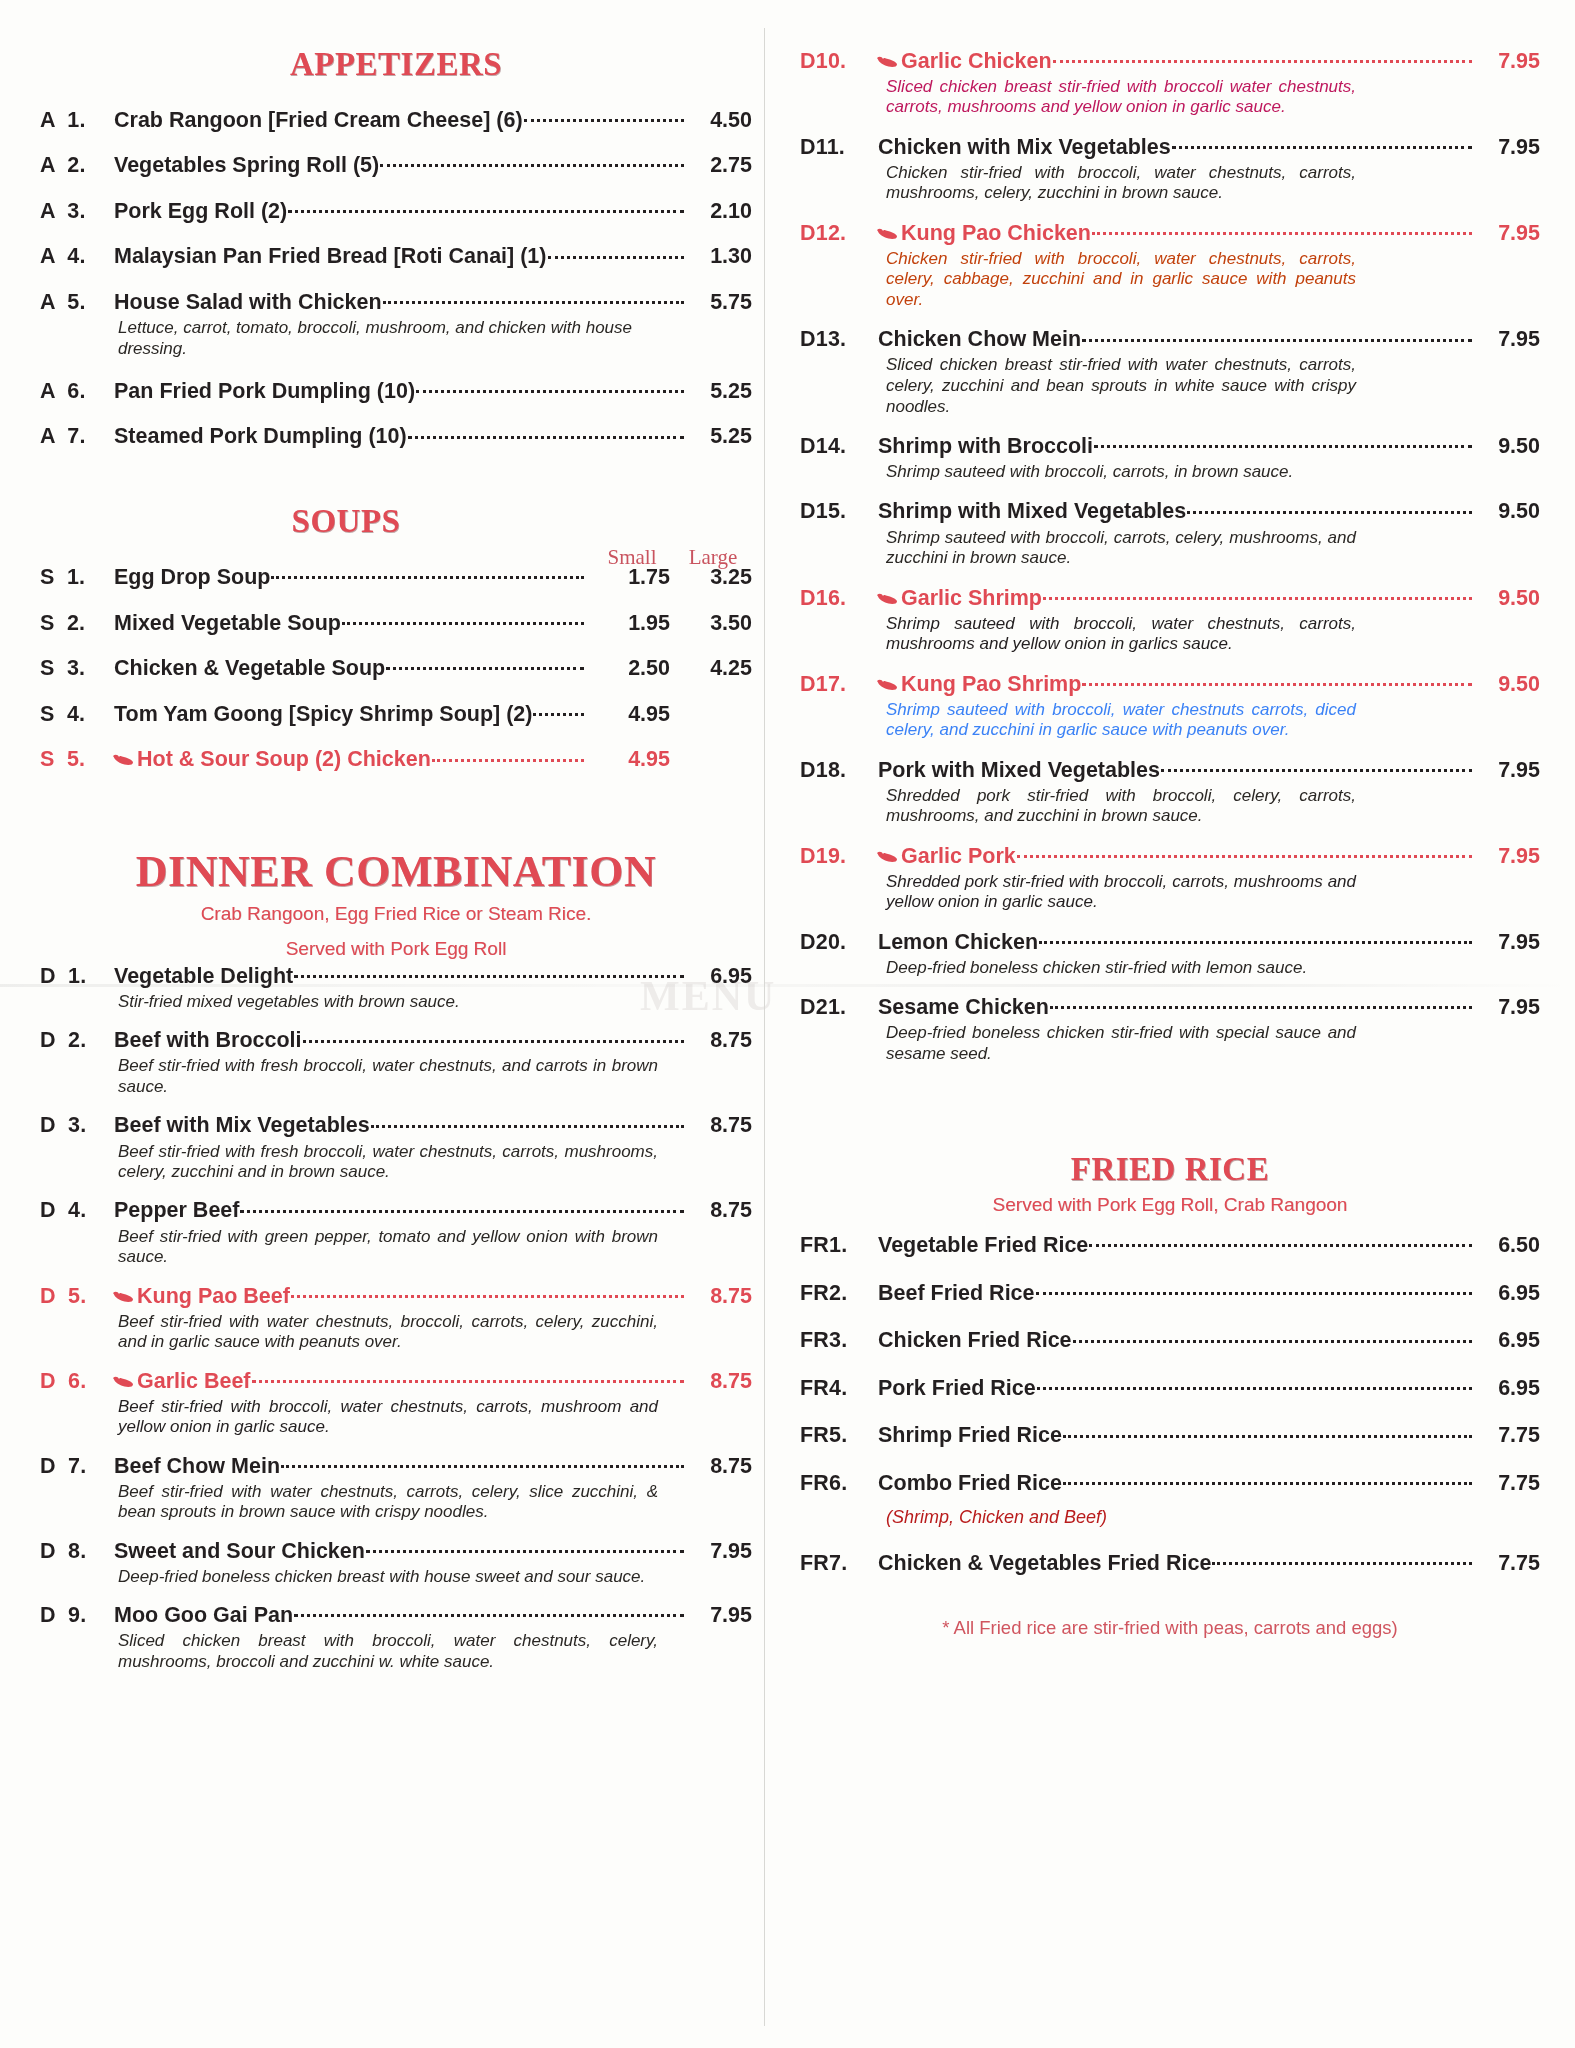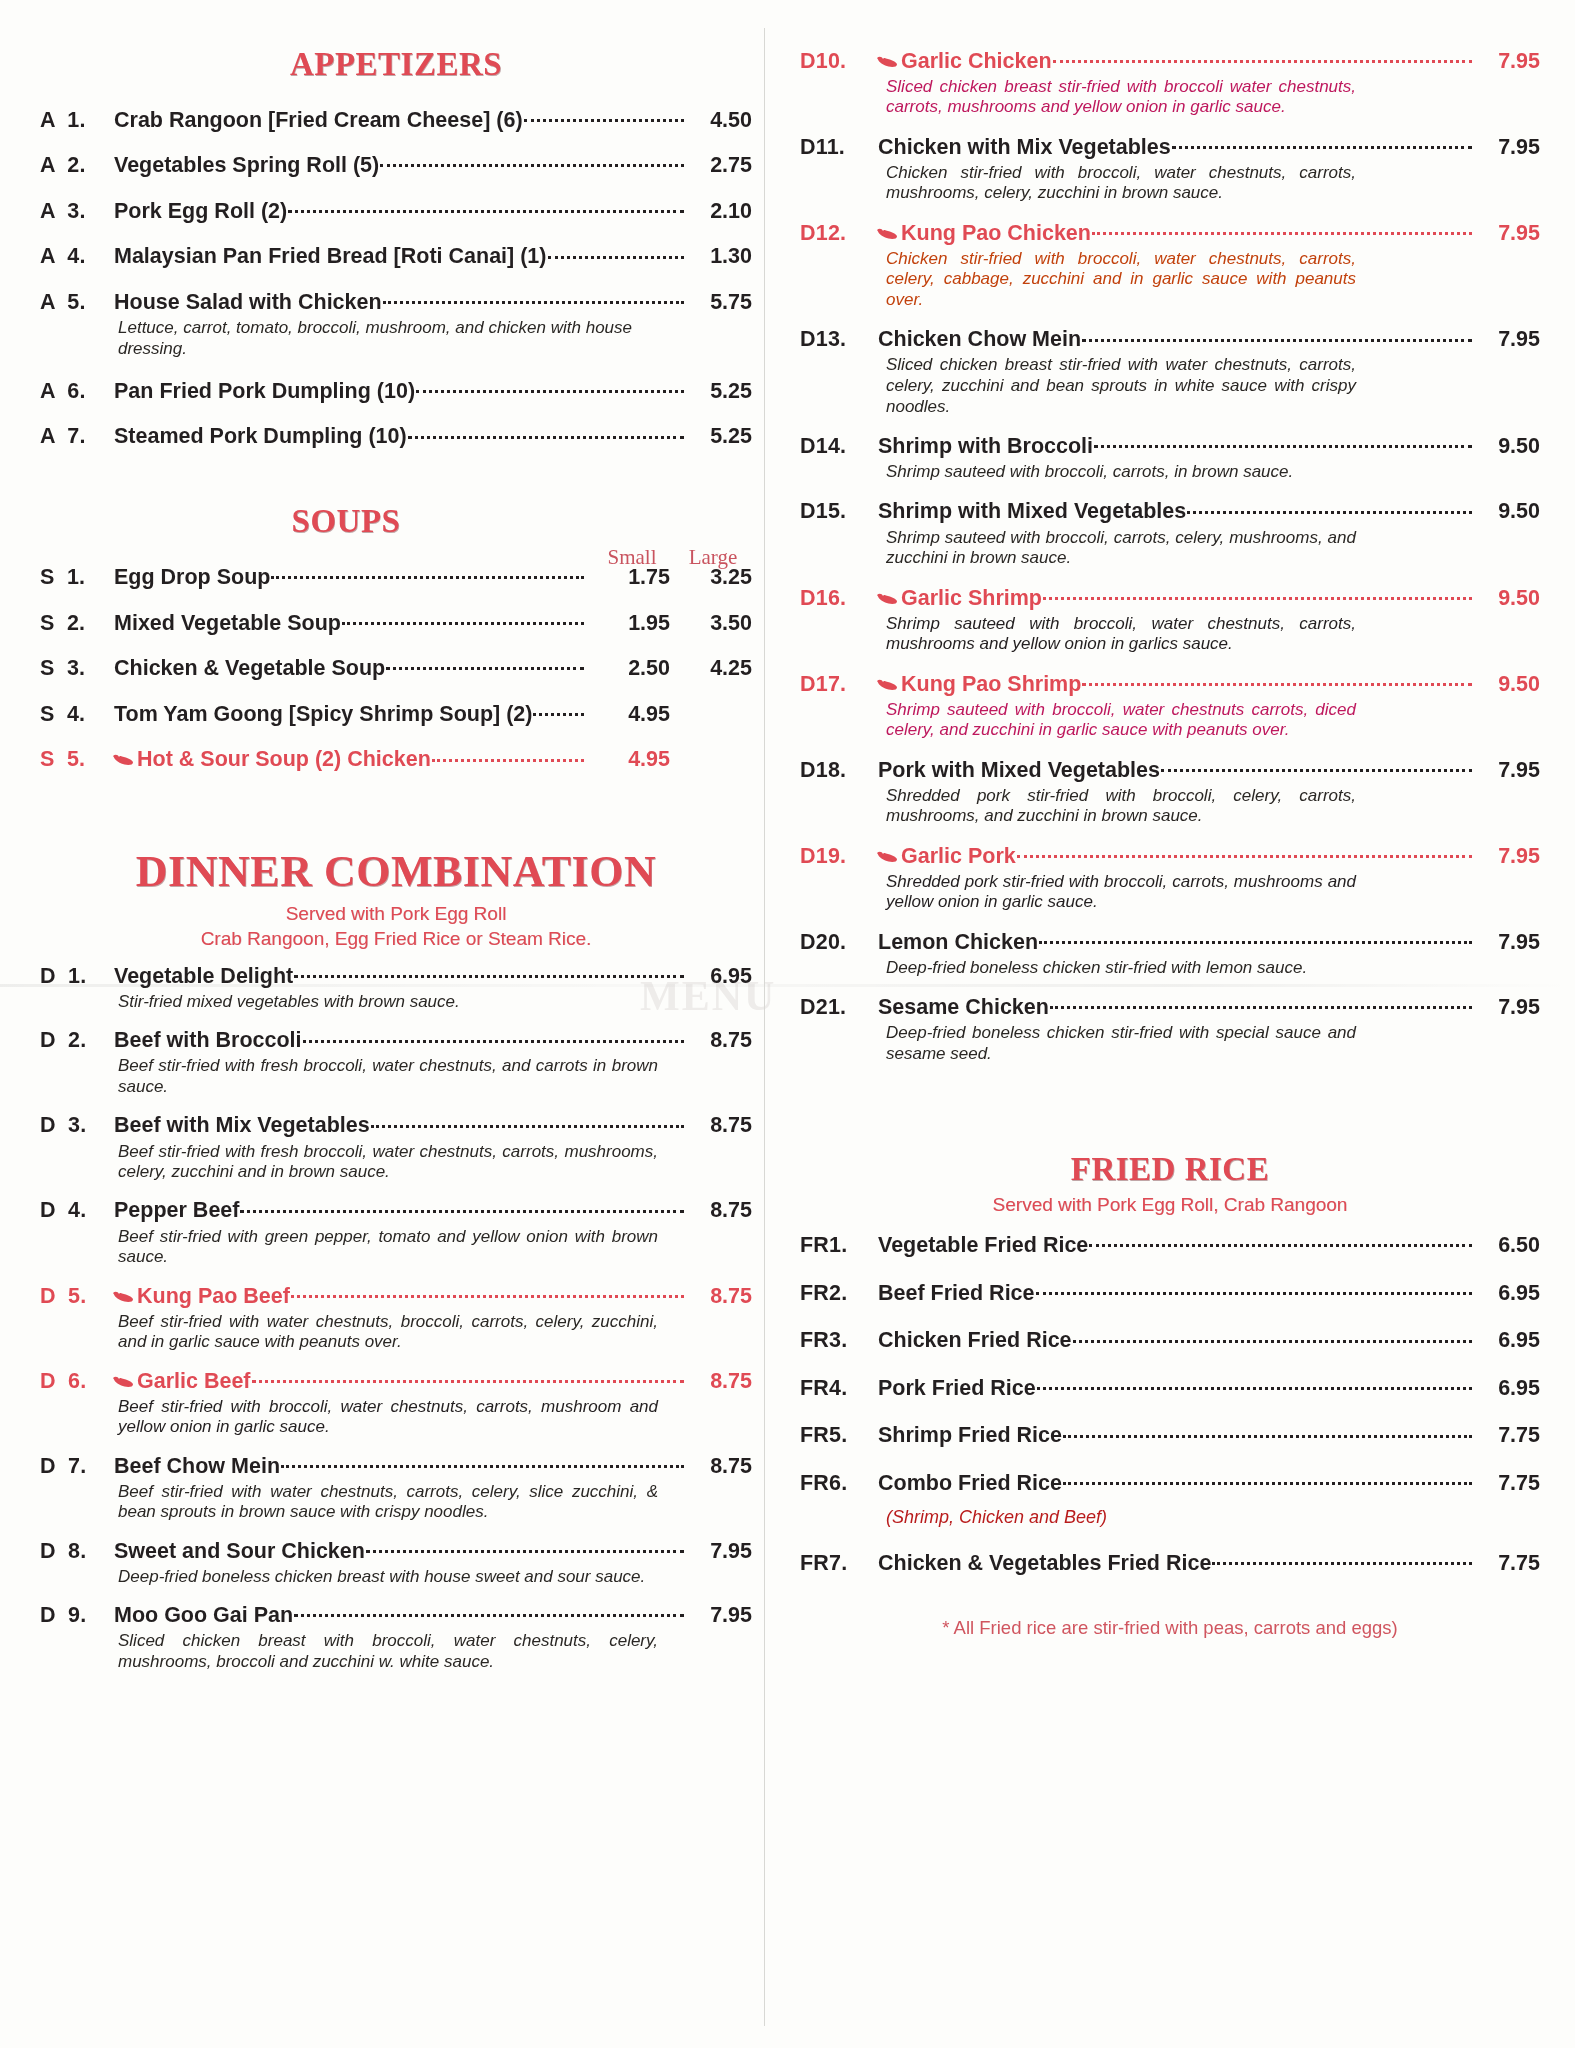--- a/index.html
+++ b/index.html
@@ -352,22 +352,22 @@
           <span class="leader"></span>
           <span class="price small-col">4.95</span>
           <span class="price large-col"></span>
         </div>
       </div>
 
     </div>
 
     <div class="gap-xl"></div>
     <h2 class="sec-head dinner">DINNER COMBINATION</h2>
+    <p class="sec-sub" style="margin-bottom:10px;">Crab Rangoon, Egg Fried Rice or Steam Rice.</p>
     <p class="sec-sub">Served with Pork Egg Roll</p>
-    <p class="sec-sub" style="margin-bottom:10px;">Crab Rangoon, Egg Fried Rice or Steam Rice.</p>
 
     <div class="dinner-list">
 
       <div class="item">
         <div class="item-line">
           <span class="code">D  1.</span>
           <span class="name">Vegetable Delight</span>
           <span class="leader"></span>
           <span class="price one">6.95</span>
         </div>
@@ -561,21 +561,21 @@
           <span class="code wide">D17.</span>
           <span class="chili">
             <svg viewBox="0 0 44 26">
                 <path d="M2 6 C6 2, 12 3, 14 8 C15 6, 18 5, 20 7 C30 9, 42 14, 42 19 C42 24, 33 25, 25 23 C16 21, 8 16, 5 11 C4 9, 3 7, 2 6 Z" fill="#e04a54"></path>
               </svg>
           </span>
           <span class="name">Kung Pao Shrimp</span>
           <span class="leader"></span>
           <span class="price one">9.50</span>
         </div>
-        <div class="desc" style="color:#be185d;">Shrimp sauteed with broccoli, water chestnuts carrots, diced celery, and zucchini in garlic sauce with peanuts over.</div>
+        <div class="desc" style="color:#3b82f6;">Shrimp sauteed with broccoli, water chestnuts carrots, diced celery, and zucchini in garlic sauce with peanuts over.</div>
       </div>
 
       <div class="item">
         <div class="item-line">
           <span class="code wide">D18.</span>
           <span class="name">Pork with Mixed Vegetables</span>
           <span class="leader"></span>
           <span class="price one">7.95</span>
         </div>
         <div class="desc">Shredded pork stir-fried with broccoli, celery, carrots, mushrooms, and zucchini in brown sauce.</div>

